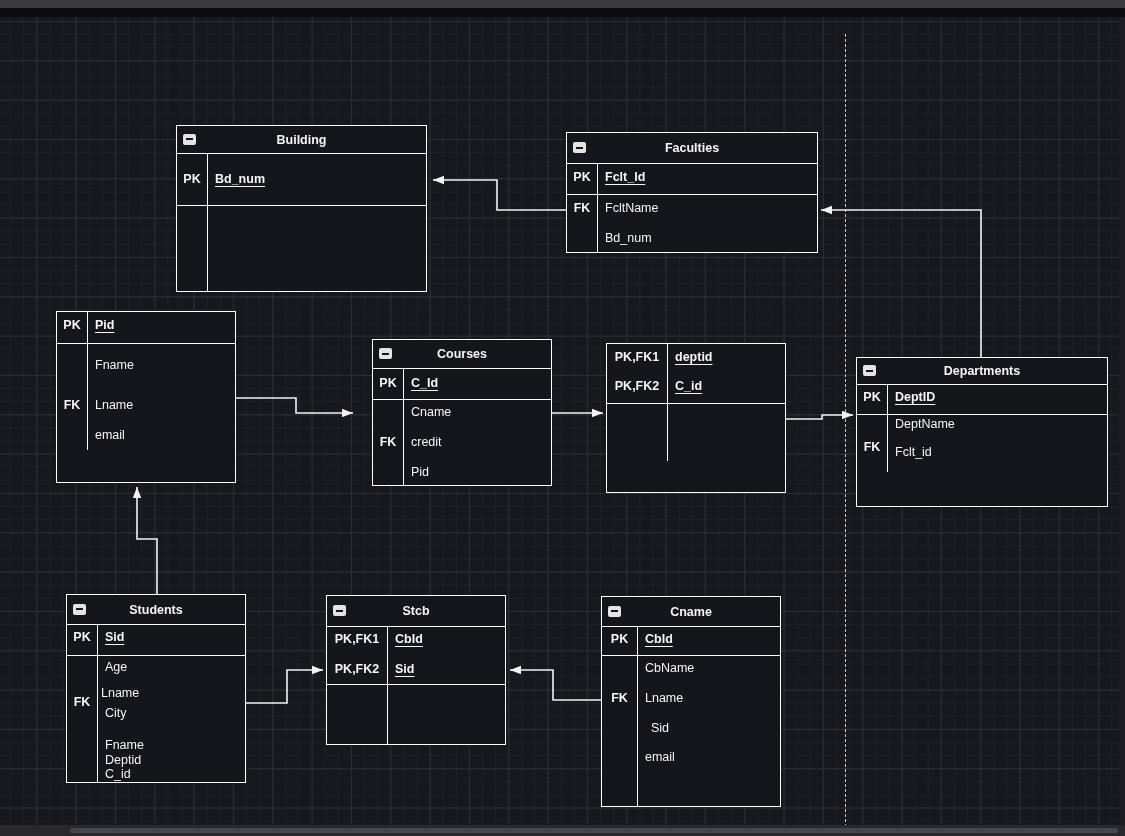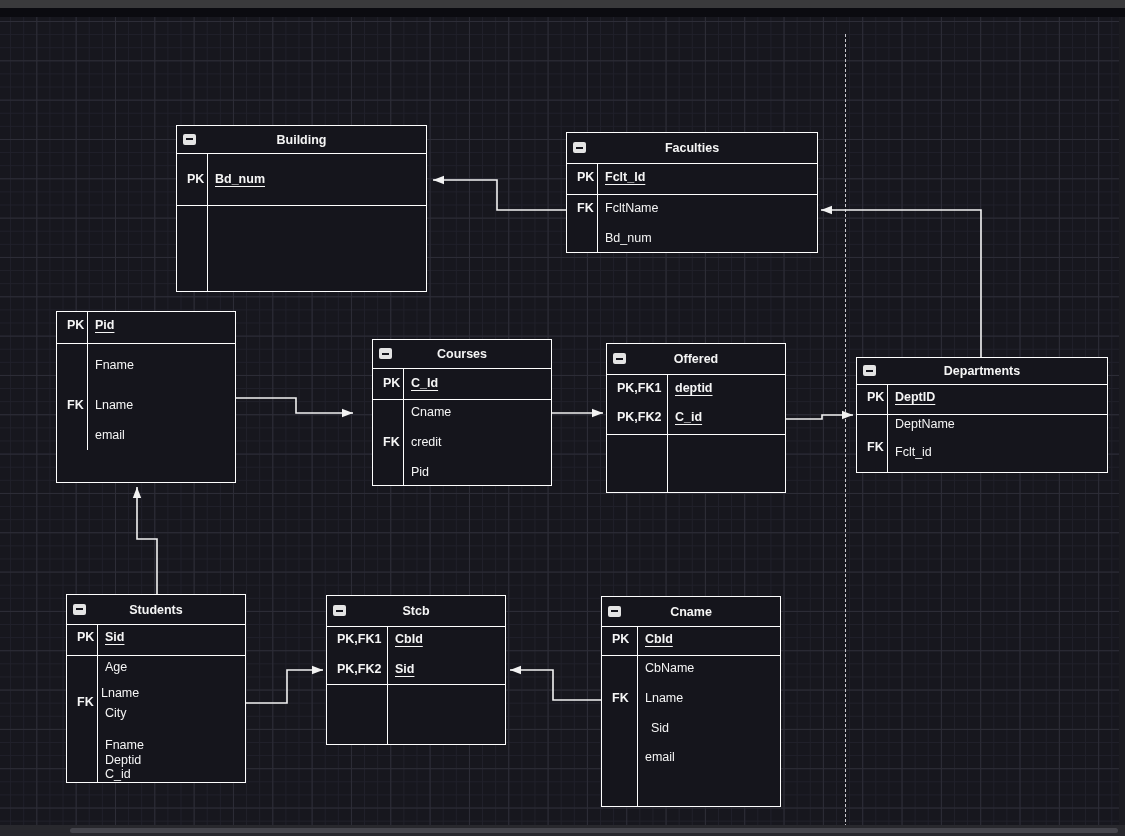--- a/index.html
+++ b/index.html
@@ -46,21 +46,21 @@
   .collapse {
     position:absolute; left:6px; top:50%; margin-top:-6px;
     width:13px; height:11px; background:#e4e4e4; border-radius:2px;
   }
   .collapse::after {
     content:""; position:absolute; left:3px; right:3px; top:4.5px; height:2px; background:#17171e;
   }
   .tbody { position:relative; width:100%; }
   .vdiv { position:absolute; top:0; bottom:0; width:0; border-left:1px solid #ffffff; }
   .hdiv { position:absolute; left:0; right:0; height:0; border-top:1px solid #ffffff; }
-  .key  { position:absolute; left:10px; text-align:left; font-weight:bold; white-space:nowrap; }
+  .key  { position:absolute; left:0; text-align:center; font-weight:bold; white-space:nowrap; }
   .attr { position:absolute; white-space:nowrap; }
   .attr.pk { font-weight:bold; text-decoration:underline; text-underline-offset:3px; }
 </style>
 </head>
 <body>
 
 <div id="page">
   <div id="topbar"></div>
   <div id="topgap"></div>
 
@@ -138,35 +138,31 @@
       <span class="key" style="top:7px;width:30px;">PK</span>
       <span class="attr pk" style="top:7px;left:38px;">C_Id</span>
       <span class="attr" style="top:36px;left:38px;">Cname</span>
       <span class="key" style="top:66px;width:30px;">FK</span>
       <span class="attr" style="top:66px;left:38px;">credit</span>
       <span class="attr" style="top:96px;left:38px;">Pid</span>
     </div>
   </div>
 
   <div class="table" style="left:606px;top:343px;width:180px;height:150px;">
-    <div class="thead" style="height:31px;">
-      <span class="collapse"></span>
-      <span class="title">Offered</span>
-    </div>
     <div class="tbody" style="height:117px;">
       <div class="vdiv" style="left:60px;"></div>
       <div class="hdiv" style="top:59px;"></div>
       <span class="key" style="top:6px;width:60px;">PK,FK1</span>
       <span class="attr pk" style="top:6px;left:68px;">deptid</span>
       <span class="key" style="top:35px;width:60px;">PK,FK2</span>
       <span class="attr pk" style="top:35px;left:68px;">C_id</span>
     </div>
   </div>
 
-  <div class="table" style="left:856px;top:357px;width:252px;height:116px;">
+  <div class="table" style="left:856px;top:357px;width:252px;height:150px;">
     <div class="thead" style="height:27px;">
       <span class="collapse"></span>
       <span class="title">Departments</span>
     </div>
     <div class="tbody" style="height:87px;">
       <div class="vdiv" style="left:30px;"></div>
       <div class="hdiv" style="top:29px;"></div>
       <span class="key" style="top:5px;width:30px;">PK</span>
       <span class="attr pk" style="top:5px;left:38px;">DeptID</span>
       <span class="attr" style="top:32px;left:38px;">DeptName</span>

